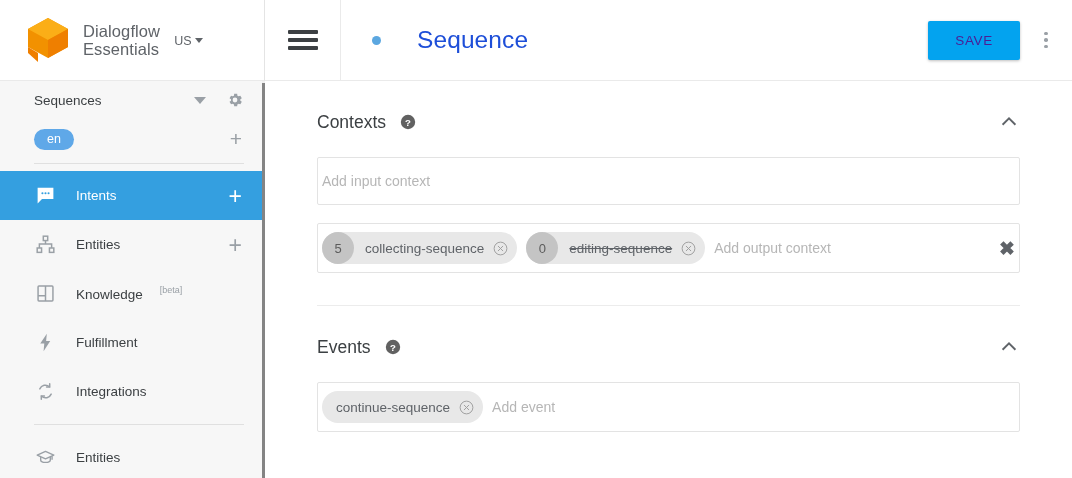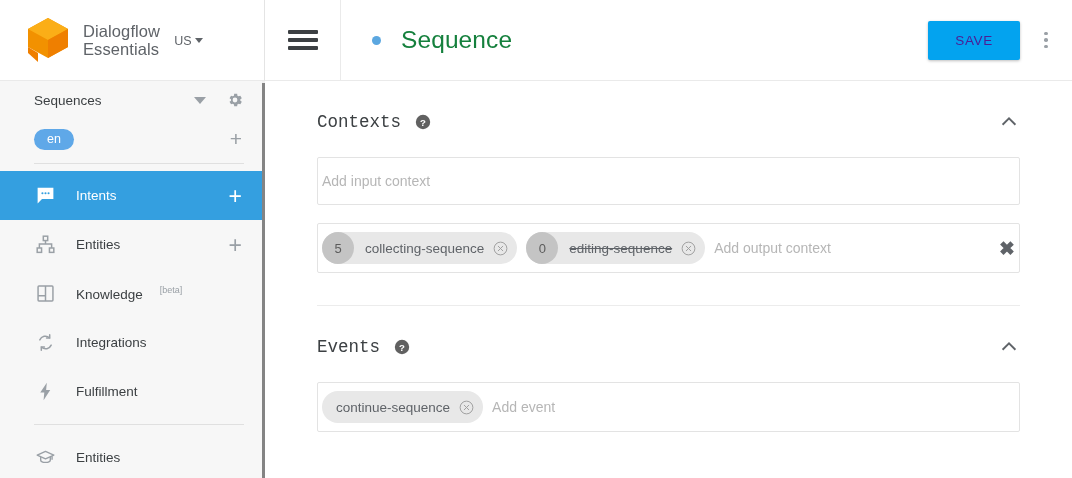--- a/index.html
+++ b/index.html
@@ -175,23 +175,23 @@
     background: #3c4043;
     border-radius: 1px;
   }
   .title-dot {
     width: 9px; height: 9px;
     border-radius: 50%;
     background: #5ba7e0;
     margin-left: 31px;
   }
   .page-title {
-    margin-left: 20px;
+    margin-left: 36px;
     font-size: 24.5px;
-    color: #15803d;
+    color: #1d4ed8;
     font-weight: 400;
     letter-spacing: .1px;
   }
   .topbar-spacer { flex: 1; }
   .save-btn {
     background: #03a3ef;
     color: #4c1d95;
     border: none;
     font-size: 13.5px;
     letter-spacing: .7px;
@@ -219,21 +219,20 @@
 
   .section { padding-top: 24px; }
   .section-head {
     display: flex; align-items: center;
     height: 34px;
   }
   .section-title {
     font-size: 17.5px;
     color: #3c4043;
     font-weight: 400;
-    font-family: Liberation Mono, monospace;
   }
   .help-ico { margin-left: 14px; width: 16px; height: 16px; display: block; }
   .head-spacer { flex: 1; }
   .chevron-up { width: 22px; height: 22px; cursor: pointer; }
 
   .field-box {
     margin-top: 18px;
     border: 1px solid #e3e3e3;
     border-radius: 2px;
     min-height: 48px;
@@ -358,37 +357,37 @@
           <svg viewBox="0 0 24 24" width="21" height="21" fill="none" stroke="#9aa0a6" stroke-width="1.7">
             <rect x="3.5" y="3.5" width="17" height="17" rx="1"></rect>
               <path d="M12 3.5v17M3.5 14.5H12"></path>
           </svg>
         </span>
         <span class="nav-label"><span>Knowledge</span><span class="beta">[beta]</span></span>
       </div>
 
       <div class="nav-item">
         <span class="nav-ico">
+          <svg viewBox="0 0 24 24" width="21" height="21">
+              <path fill="#9aa0a6" d="M13.5 2 6 13.2h4.6L9.8 22l7.6-11.6h-4.7z"></path>
+            </svg>
+        </span>
+        <span class="nav-label">Fulfillment</span>
+      </div>
+
+      <div class="nav-item">
+        <span class="nav-ico">
           <svg viewBox="0 0 24 24" width="21" height="21" fill="none" stroke="#9aa0a6" stroke-width="1.7" stroke-linecap="round">
             <path d="M5.5 9a7 7 0 0 1 11-2.5"></path>
               <path d="M18.5 15a7 7 0 0 1-11 2.5"></path>
             <path d="M16.8 3.2v3.6h-3.6"></path>
               <path d="M7.2 20.8v-3.6h3.6"></path>
           </svg>
         </span>
         <span class="nav-label">Integrations</span>
-      </div>
-
-      <div class="nav-item">
-        <span class="nav-ico">
-          <svg viewBox="0 0 24 24" width="21" height="21">
-              <path fill="#9aa0a6" d="M13.5 2 6 13.2h4.6L9.8 22l7.6-11.6h-4.7z"></path>
-            </svg>
-        </span>
-        <span class="nav-label">Fulfillment</span>
       </div>
 
       <div class="nav-sep"></div>
 
       <div class="nav-item">
         <span class="nav-ico">
           <svg viewBox="0 0 24 24" width="21" height="21" fill="none" stroke="#9aa0a6" stroke-width="1.6" stroke-linejoin="round">
             <path d="M2.5 9.2 12 5l9.5 4.2L12 13.5z"></path>
               <path d="M19.5 10.5v4.2"></path>
               <path d="M6.5 11.4v3.4c0 1.6 2.5 2.8 5.5 2.8s5.5-1.2 5.5-2.8v-3.4"></path>

